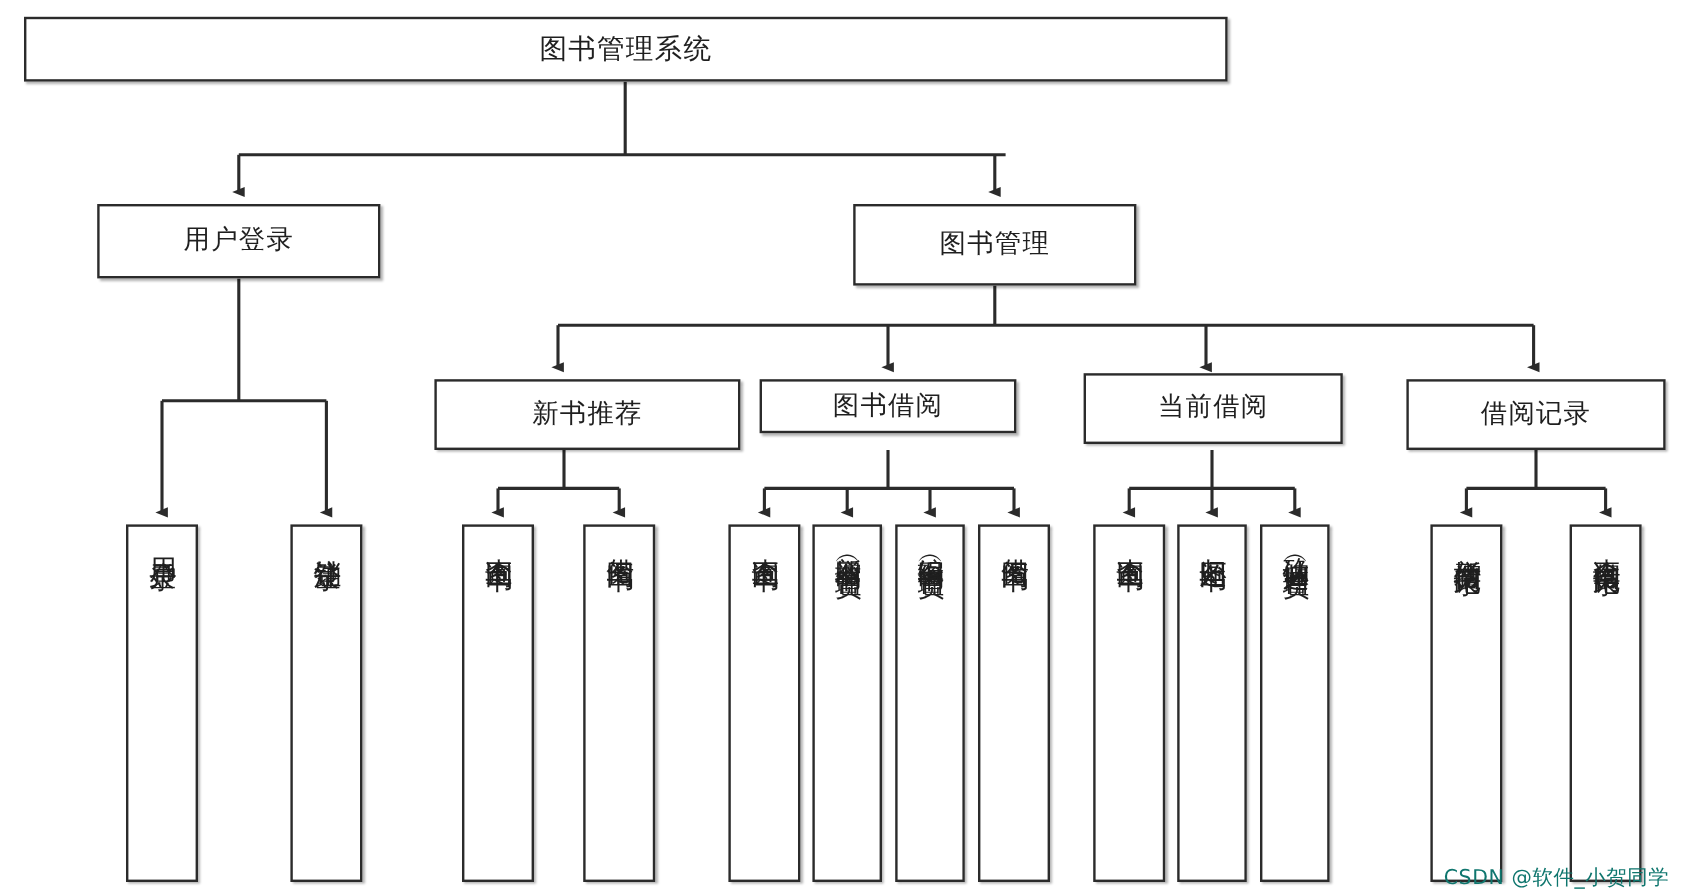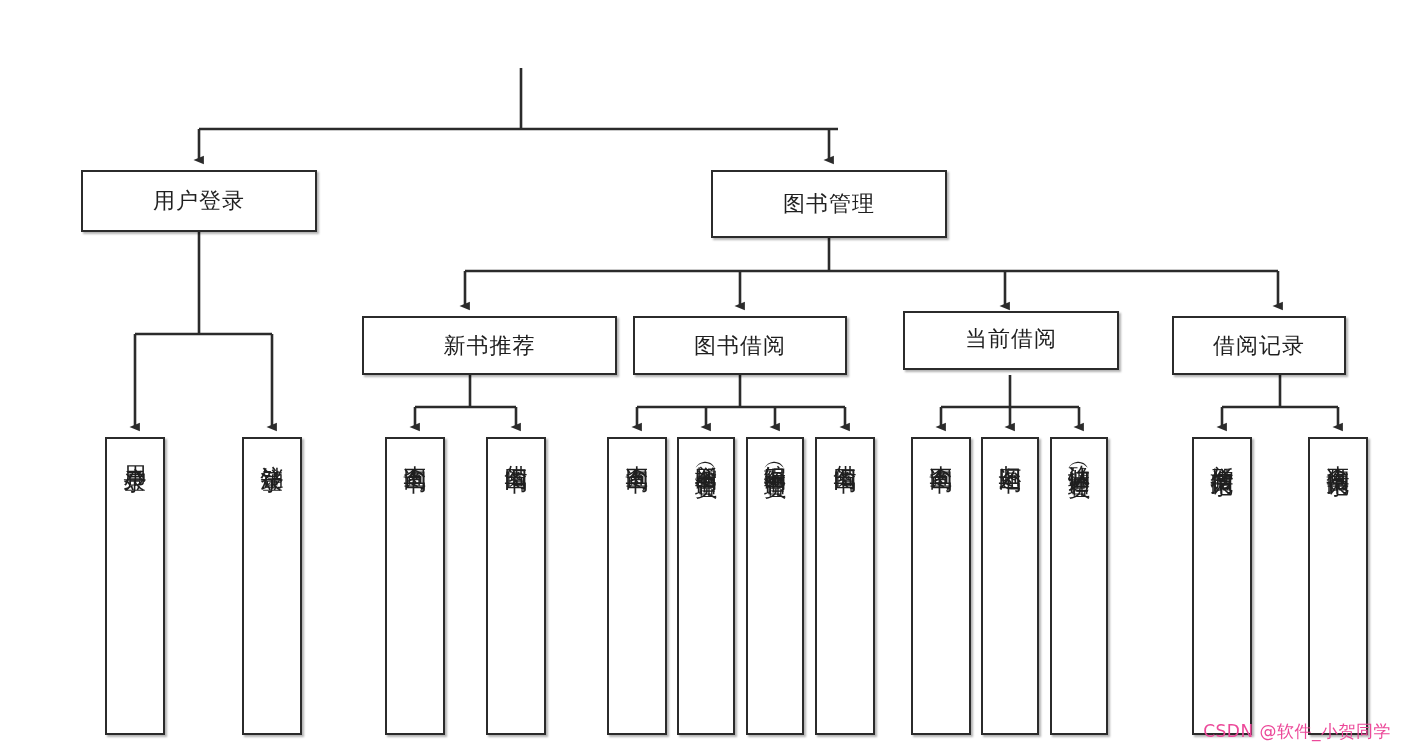--- a/index.html
+++ b/index.html
@@ -59,21 +59,21 @@
     letter-spacing: 2px;
     white-space: normal;
     max-height: 280px;
   }
   .node.leaf.tall .lbl { font-size: 22px; }
   .watermark {
     position: absolute;
     right: 14px;
     bottom: 4px;
     font-size: 17px;
-    color: #ec4899;
+    color: #0f766e;
     letter-spacing: 0.5px;
     z-index: 5;
     white-space: nowrap;
   }
 </style>
 </head>
 <body>
 
 <div id="canvas">
 
@@ -121,38 +121,41 @@
       <path d="M1010,407 L1010,427" marker-end="url(#arrow)"></path>
       <path d="M1079,407 L1079,427" marker-end="url(#arrow)"></path>
 
       <path d="M1280,375 L1280,407"></path>
       <path d="M1222,407 L1338,407"></path>
       <path d="M1222,407 L1222,427" marker-end="url(#arrow)"></path>
       <path d="M1338,407 L1338,427" marker-end="url(#arrow)"></path>
     </g>
   </svg>
 
+  <div class="node root" style="left:20px; top:14px; width:1003px; height:54px;">
+    <span class="lbl">图书管理系统</span>
+  </div>
 
   <div class="node" style="left:81px; top:170px; width:236px; height:62px;">
     <span class="lbl">用户登录</span>
   </div>
   <div class="node" style="left:711px; top:170px; width:236px; height:68px;">
     <span class="lbl">图书管理</span>
   </div>
 
   <div class="node" style="left:362px; top:316px; width:255px; height:59px;">
     <span class="lbl">新书推荐</span>
   </div>
-  <div class="node" style="left:633px; top:316px; width:214px; height:59px;">
+  <div class="node" style="left:633px; top:316px; width:214px; height:45px;">
     <span class="lbl">图书借阅</span>
   </div>
   <div class="node" style="left:903px; top:311px; width:216px; height:59px;font-family:Liberation Mono, monospace;">
     <span class="lbl">当前借阅</span>
   </div>
-  <div class="node" style="left:1172px; top:316px; width:174px; height:59px;">
+  <div class="node" style="left:1172px; top:316px; width:216px; height:59px;">
     <span class="lbl">借阅记录</span>
   </div>
 
   <div class="node leaf" style="left:105px; top:437px; width:60px; height:298px;">
     <span class="lbl">用户登录</span>
   </div>
   <div class="node leaf" style="left:242px; top:437px; width:60px; height:298px;">
     <span class="lbl">注销登录</span>
   </div>
 

